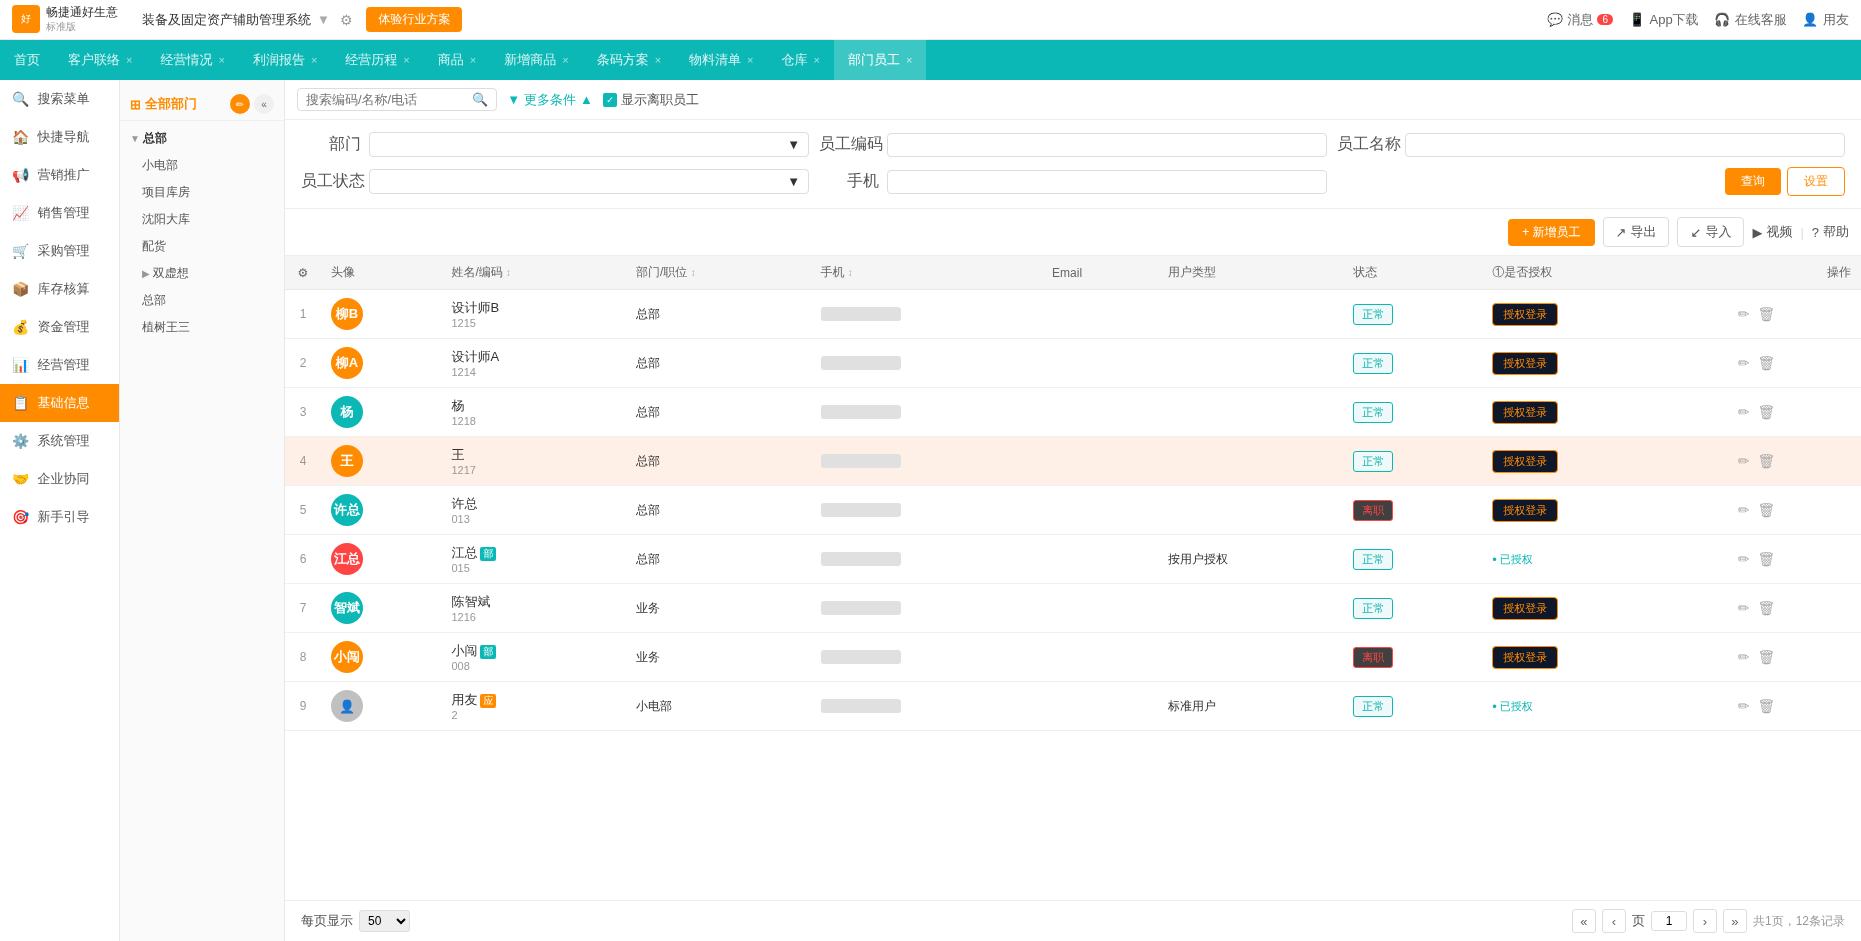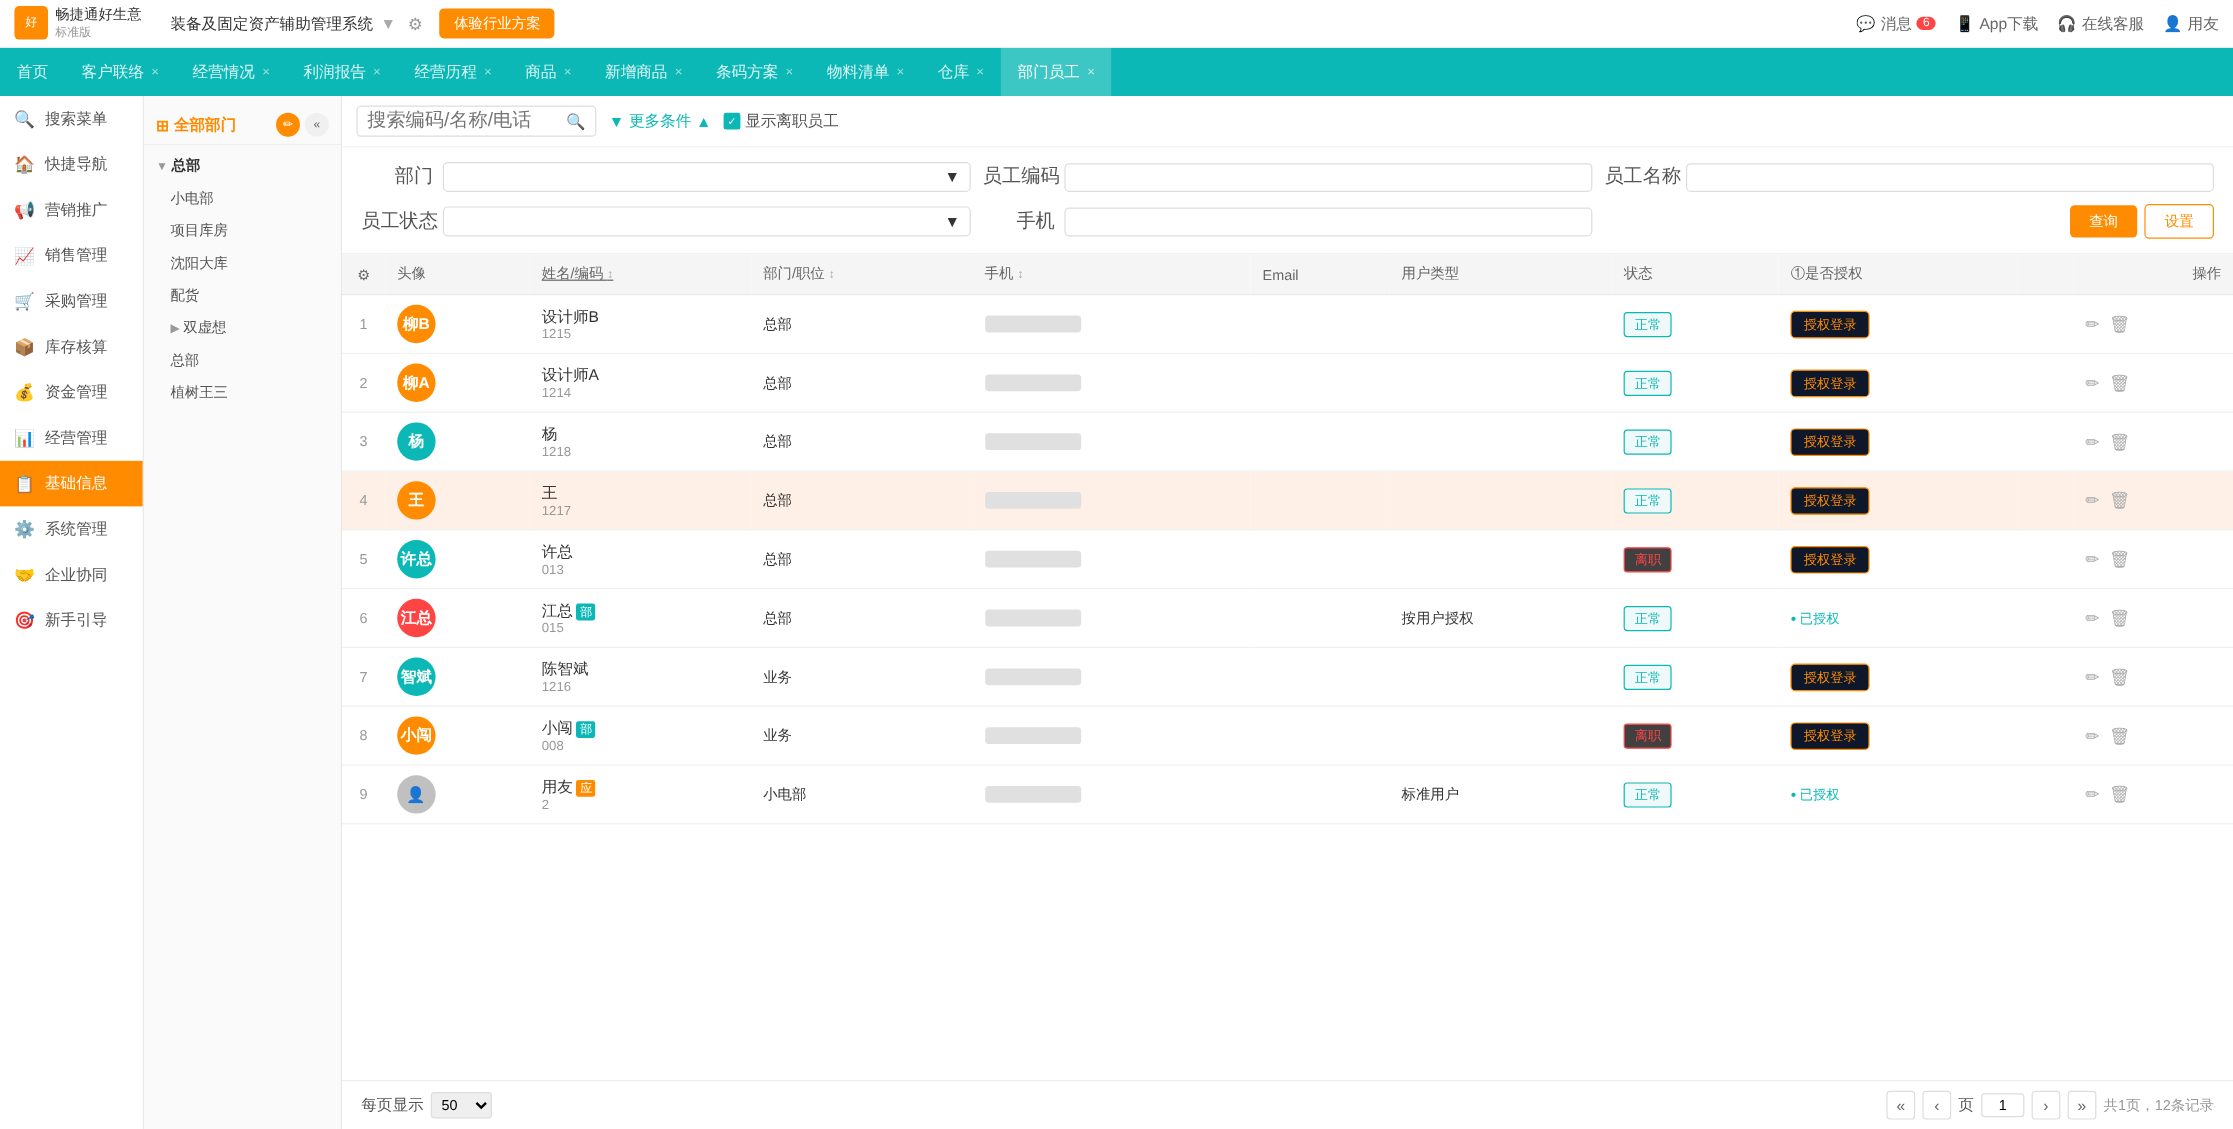--- a/index.html
+++ b/index.html
@@ -47,21 +47,21 @@
     .dept-node.level1 { padding-left: 10px; font-weight: bold; color: #333; }
     .dept-node.level2 { padding-left: 22px; }
     .collapse-icon { color: #999; font-size: 10px; margin-right: 3px; }
 
     
     .main-panel { flex: 1; display: flex; flex-direction: column; overflow: hidden; background: white; }
 
     
     .filter-bar { padding: 8px 12px; background: white; border-bottom: 1px solid #eee; display: flex; align-items: center; gap: 10px; flex-wrap: wrap; }
     .search-box { display: flex; align-items: center; border: 1px solid #ddd; border-radius: 4px; padding: 3px 8px; gap: 6px; background: white; }
-    .search-box input { border: none; outline: none; font-size: 16px; width: 160px; }
+    .search-box input { border: none; outline: none; font-size: 13px; width: 160px; }
     .search-icon { color: #aaa; cursor: pointer; }
     .more-filter { display: flex; align-items: center; gap: 4px; color: #0cb8b6; cursor: pointer; font-size: 12px; }
     .show-resigned { display: flex; align-items: center; gap: 4px; font-size: 12px; color: #555; }
     .checkbox-teal { width: 14px; height: 14px; background: #0cb8b6; border-radius: 2px; display: flex; align-items: center; justify-content: center; color: white; font-size: 9px; }
 
     
     .filter-form { padding: 12px 16px; background: white; border-bottom: 1px solid #eee; display: grid; grid-template-columns: 1fr 1fr 1fr; gap: 10px; }
     .filter-row { display: flex; align-items: center; gap: 8px; }
     .filter-label { font-size: 16px; color: #555; white-space: nowrap; width: 60px; text-align: right; }
     .filter-input { flex: 1; border: 1px solid #ddd; border-radius: 4px; padding: 4px 8px; font-size: 12px; outline: none; }
@@ -282,28 +282,48 @@
         <div class="filter-row">
           <span class="filter-label">手机</span>
           <input class="filter-input" type="text" style="">
         </div>
         <div class="filter-actions">
           <button class="btn-search">查询</button>
           <button class="btn-set">设置</button>
         </div>
       </div>
 
+      <div class="table-actions">
+        <button class="btn-add">+ 新增员工</button>
+        <button class="btn-outline">
+          <span>↗</span>
+          <span>导出</span>
+        </button>
+        <button class="btn-outline">
+          <span>↙</span>
+          <span>导入</span>
+        </button>
+        <button class="btn-text">
+          <span>▶</span>
+          <span>视频</span>
+        </button>
+        <span style="color:#ddd;">|</span>
+        <button class="btn-text">
+          <span>?</span>
+          <span>帮助</span>
+        </button>
+      </div>
 
       <div class="table-container">
         <table>
           <thead>
             <tr>
               <th style="width:36px;text-align:center;">⚙</th>
               <th>头像</th>
-              <th style="cursor:pointer;text-decoration:underline;">姓名/编码 <span style="color:#aaa;font-size:10px;">↕</span></th>
+              <th style="cursor:pointer;">姓名/编码 <span style="color:#aaa;font-size:10px;">↕</span></th>
               <th style="cursor:pointer;">部门/职位 <span style="color:#aaa;font-size:10px;">↕</span></th>
               <th style="cursor:pointer;">手机 <span style="color:#aaa;font-size:10px;">↕</span></th>
               <th>Email</th>
               <th>用户类型</th>
               <th>状态</th>
               <th>①是否授权</th>
               <th style="flex:1;"></th>
               <th style="text-align:right;">操作</th>
             </tr>
           </thead>

